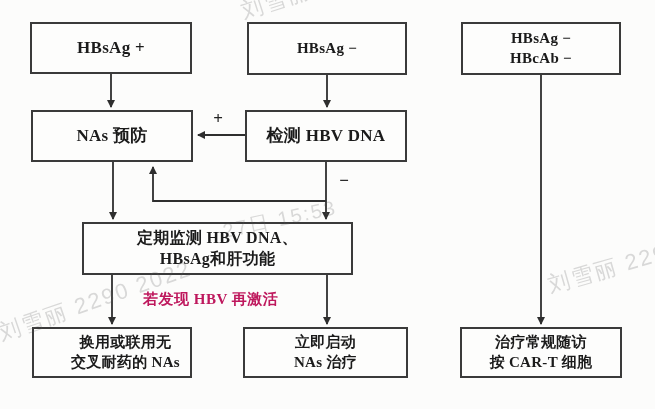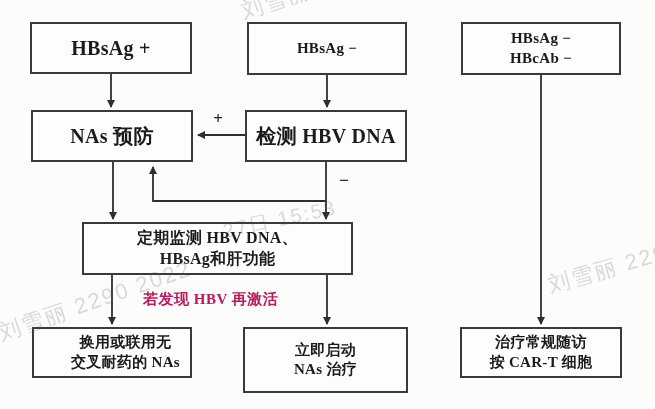--- a/index.html
+++ b/index.html
@@ -27,21 +27,21 @@
     box-sizing: border-box;
     border: 2px solid #3a3a3a;
     background: #fdfdfc;
     display: flex;
     flex-direction: column;
     align-items: center;
     justify-content: center;
     text-align: center;
     font-weight: bold;
     color: #1b1b1b;
-    font-size: 20px;
+    font-size: 17px;
     line-height: 1.3;
     letter-spacing: 0.3px;
   }
   .node .line { display: block; }
   .edge-label {
     position: absolute;
     font-weight: bold;
     color: #222;
     font-size: 17px;
     transform: translate(-50%, -50%);
@@ -72,21 +72,21 @@
   .wm-right { left: 546px; top: 252px; transform: rotate(-16deg); }
 
   
   #n-hbsag-pos            { left: 30px;  top: 22px;  width: 162px; height: 52px; }
   #n-hbsag-neg-hbcab-pos  { left: 247px; top: 22px;  width: 160px; height: 53px; font-size: 15px; }
   #n-hbsag-neg-hbcab-neg  { left: 461px; top: 22px;  width: 160px; height: 53px; font-size: 15px; }
   #n-nas-prophylaxis      { left: 31px;  top: 110px; width: 162px; height: 52px; }
   #n-detect-hbv-dna       { left: 245px; top: 110px; width: 162px; height: 52px; }
   #n-regular-monitoring   { left: 82px;  top: 222px; width: 271px; height: 53px; font-size: 16px; }
   #n-switch-nas           { left: 32px;  top: 327px; width: 160px; height: 51px; font-size: 15px; padding-left: 27px; }
-  #n-start-nas            { left: 243px; top: 327px; width: 165px; height: 66px; font-size: 15px; }
+  #n-start-nas            { left: 243px; top: 327px; width: 165px; height: 51px; font-size: 15px; }
   #n-cart-followup        { left: 460px; top: 327px; width: 162px; height: 51px; font-size: 15px; }
 
   #lbl-plus  { left: 218px; top: 119px; }
   #lbl-minus { left: 344px; top: 181px; }
 </style>
 </head>
 <body>
 
 <div class="canvas">
 

